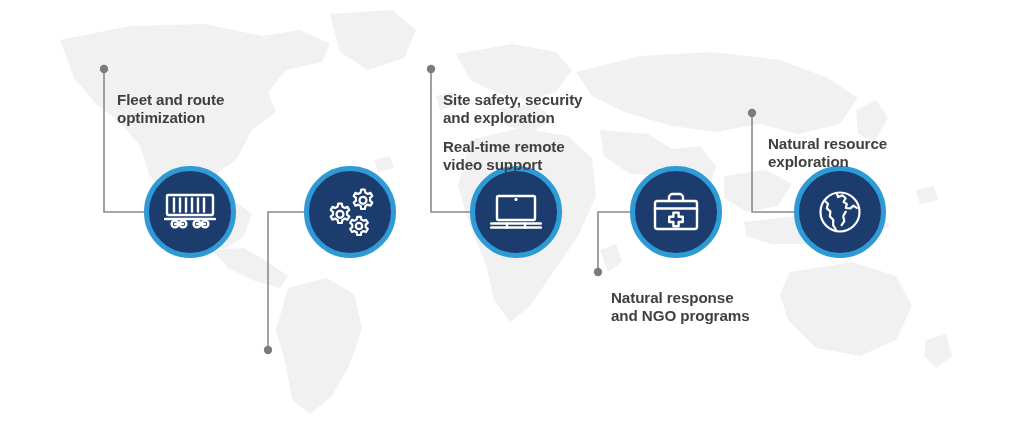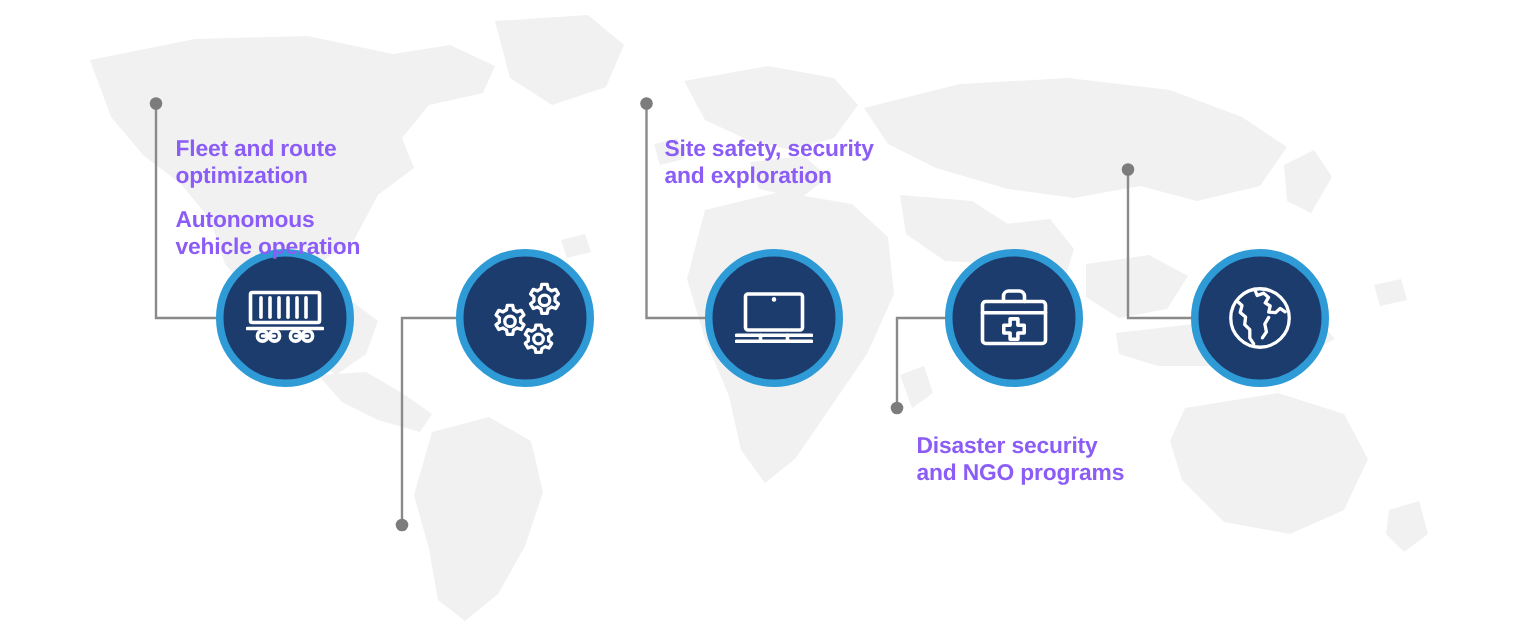--- a/index.html
+++ b/index.html
@@ -40,21 +40,21 @@
     background: #1d3c6e;
     border: 5px solid #2e9ad6;
     box-sizing: border-box;
     display: flex;
     align-items: center;
     justify-content: center;
   }
   .node svg { display: block; }
   .label {
     position: absolute;
-    color: #8b5cf6;
+    color: #404040;
     font-weight: bold;
     font-size: 15.2px;
     line-height: 1.22;
     letter-spacing: -0.1px;
     white-space: pre-line;
   }
   .label .line2 {
     display: block;
     margin-top: 10px;
   }
@@ -222,29 +222,33 @@
                    l4.6,0.4 l3.0,-2.8 l3.4,2.3"></path>
           <path d="M28.8,22.6 l-2.6,4.4 l1.1,5.2 l-2.7,4.0"></path>
         </g>
       </svg>
     </span>
   </div>
 
   <div class="label" style="left:117px; top:72px; width:170px;">
     <span>Fleet and route
 optimization</span>
-    <span class="line2">Autonomous
-vehicle operation</span>
   </div>
 
 
   <div class="label" style="left:443px; top:72px; width:190px;">
     <span>Site safety, security
 and exploration</span>
+    <span class="line2">Real-time remote
+video support</span>
   </div>
 
   <div class="label" style="left:611px; top:270px; width:190px;">
-    <span>Disaster security
+    <span>Natural response
 and NGO programs</span>
   </div>
 
+  <div class="label" style="left:768px; top:116px; width:180px;">
+    <span>Natural resource
+exploration</span>
+  </div>
 
 </div>
 
 </body></html>

